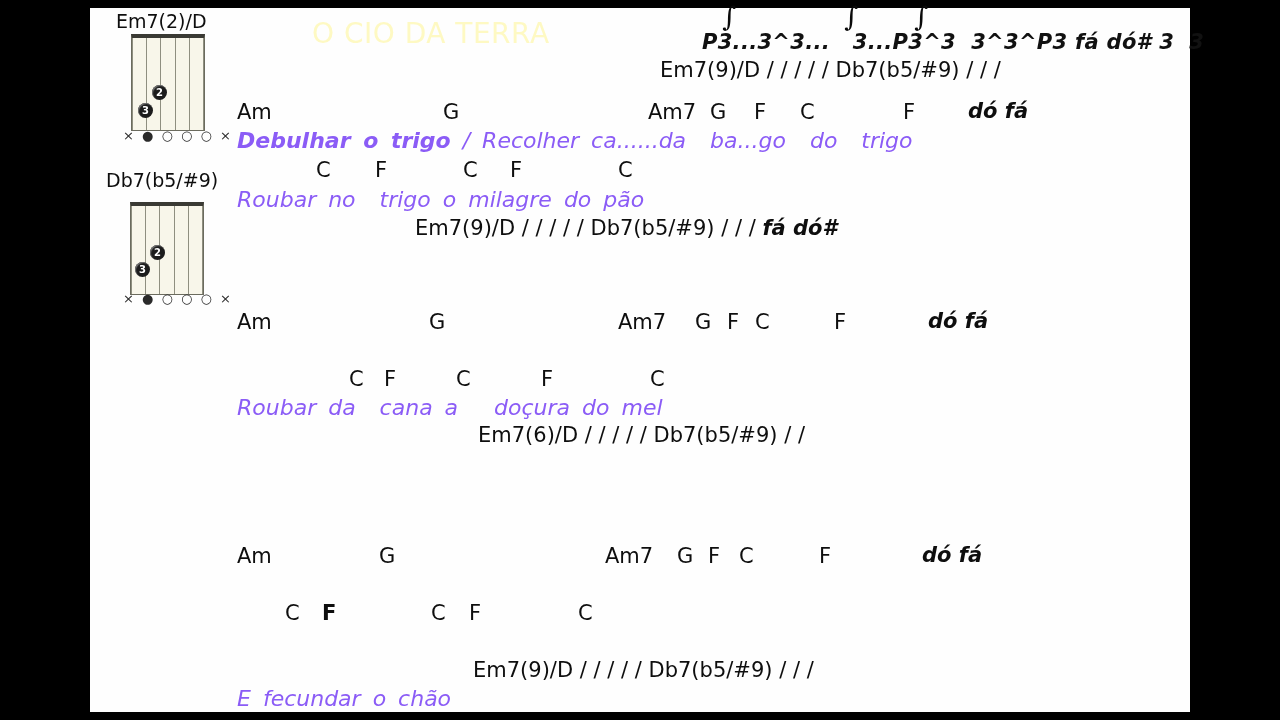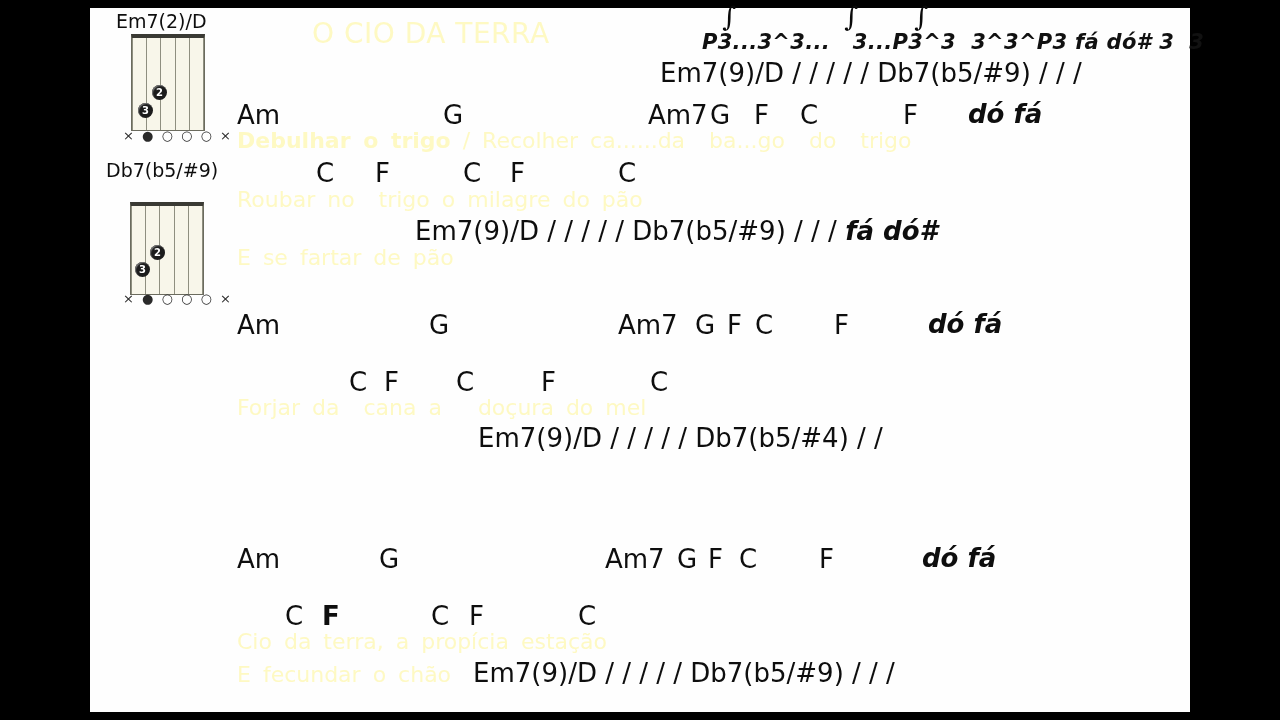--- a/index.html
+++ b/index.html
@@ -3,22 +3,22 @@
 <meta charset="utf-8">
 <style>
   html,body{margin:0;padding:0;}
   .stage{position:relative;width:1280px;height:720px;background:#000;overflow:hidden;
          font-family:"DejaVu Sans","Liberation Sans",sans-serif;color:#111;}
   .paper{position:absolute;left:90px;top:8px;width:1100px;height:704px;background:#fefefe;}
   .t{position:absolute;white-space:pre;line-height:1.12;}
   .title{font-size:28px;letter-spacing:0.5px;color:#fef9c3;}
   .integral{font-family:"DejaVu Serif","Liberation Serif",serif;font-style:italic;font-size:27px;color:#0a0a0a;}
   .notation{font-size:21px;font-weight:bold;font-style:italic;letter-spacing:0.3px;}
-  .chord{font-size:26px;color:#0e0e0e;}
-  .lyric{font-size:22px;word-spacing:5px;color:#fef9c3;}
+  .chord{font-size:21px;color:#0e0e0e;}
+  .lyric{font-size:22px;word-spacing:5px;color:#8b5cf6;font-style:italic;}
   .b{font-weight:bold;}
   .bi{font-weight:bold;font-style:italic;}
   .diag-label{font-size:19px;color:#0e0e0e;}
   .fretboard{position:absolute;background-color:#f8f6ea;border:1px solid #6b6b5e;border-top:4px solid #3a3a34;
     background-image:repeating-linear-gradient(to right,#8f8f80 0,#8f8f80 1px,transparent 1px,transparent 14.2px);}
   .dot{position:absolute;width:15px;height:15px;border-radius:50%;background:#1c1c1c;
        color:#fff;font-size:10px;line-height:15px;text-align:center;font-weight:bold;
        box-shadow:inset 1px 1px 1px #777;}
   .markers{font-size:13px;letter-spacing:2px;color:#2a2a2a;}
 </style>
@@ -35,21 +35,21 @@
   <div class="t notation" style="left:702px;top:31px">P3...3^3...   3...P3^3  3^3^P3 fá dó# 3  3</div>
   <div class="t chord" style="left:660px;top:59px">Em7(9)/D / / / / / Db7(b5/#9) / / /</div>
 
   <div class="t diag-label" style="left:116px;top:11px">Em7(2)/D</div>
   <div class="fretboard" style="left:131px;top:34px;width:72px;height:92px">
     <span class="dot" style="left:20px;top:47px">2</span>
     <span class="dot" style="left:6px;top:65px">3</span>
   </div>
   <div class="t markers" style="left:123px;top:129px">× ● ○ ○ ○ ×</div>
 
-  <div class="t diag-label" style="left:106px;top:160px">Db7(b5/#9)</div>
+  <div class="t diag-label" style="left:106px;top:170px">Db7(b5/#9)</div>
   <div class="fretboard" style="left:130px;top:202px;width:72px;height:88px">
     <span class="dot" style="left:19px;top:39px">2</span>
     <span class="dot" style="left:4px;top:56px">3</span>
   </div>
   <div class="t markers" style="left:123px;top:292px">× ● ○ ○ ○ ×</div>
 
   <div class="t chord" style="left:237px;top:101px">Am</div>
   <div class="t chord" style="left:443px;top:101px">G</div>
   <div class="t chord" style="left:648px;top:101px">Am7</div>
   <div class="t chord" style="left:710px;top:101px">G</div>
@@ -63,57 +63,55 @@
   <div class="t chord" style="left:316px;top:159px">C</div>
   <div class="t chord" style="left:375px;top:159px">F</div>
   <div class="t chord" style="left:463px;top:159px">C</div>
   <div class="t chord" style="left:510px;top:159px">F</div>
   <div class="t chord" style="left:618px;top:159px">C</div>
 
   <div class="t lyric" style="left:237px;top:188px">Roubar no  trigo o milagre do pão</div>
 
   <div class="t chord" style="left:415px;top:217px"><span>Em7(9)/D / / / / / Db7(b5/#9) / / / </span><span class="bi">fá dó#</span></div>
 
-  <div class="t lyric" style="left:237px;top:246px">E se fartar de pão</div>
 
   <div class="t chord" style="left:237px;top:311px">Am</div>
   <div class="t chord" style="left:429px;top:311px">G</div>
   <div class="t chord" style="left:618px;top:311px">Am7</div>
   <div class="t chord" style="left:695px;top:311px">G</div>
   <div class="t chord" style="left:727px;top:311px">F</div>
   <div class="t chord" style="left:755px;top:311px">C</div>
   <div class="t chord" style="left:834px;top:311px">F</div>
   <div class="t chord bi" style="left:928px;top:310px">dó fá</div>
 
 
   <div class="t chord" style="left:349px;top:368px">C</div>
   <div class="t chord" style="left:384px;top:368px">F</div>
   <div class="t chord" style="left:456px;top:368px">C</div>
   <div class="t chord" style="left:541px;top:368px">F</div>
   <div class="t chord" style="left:650px;top:368px">C</div>
 
-  <div class="t lyric" style="left:237px;top:396px">Forjar da  cana a   doçura do mel</div>
+  <div class="t lyric" style="left:237px;top:396px">Roubar da  cana a   doçura do mel</div>
 
-  <div class="t chord" style="left:478px;top:424px"><span>Em7(9)/D / / / / / Db7(b5/#4) / /</span><span class="bi"></span></div>
+  <div class="t chord" style="left:478px;top:424px"><span>Em7(6)/D / / / / / Db7(b5/#9) / /</span><span class="bi"></span></div>
 
 
   <div class="t chord" style="left:237px;top:545px">Am</div>
   <div class="t chord" style="left:379px;top:545px">G</div>
   <div class="t chord" style="left:605px;top:545px">Am7</div>
   <div class="t chord" style="left:677px;top:545px">G</div>
   <div class="t chord" style="left:708px;top:545px">F</div>
   <div class="t chord" style="left:739px;top:545px">C</div>
   <div class="t chord" style="left:819px;top:545px">F</div>
   <div class="t chord bi" style="left:922px;top:544px">dó fá</div>
 
 
   <div class="t chord" style="left:285px;top:602px">C</div>
   <div class="t chord b" style="left:322px;top:602px">F</div>
   <div class="t chord" style="left:431px;top:602px">C</div>
   <div class="t chord" style="left:469px;top:602px">F</div>
   <div class="t chord" style="left:578px;top:602px">C</div>
 
-  <div class="t lyric" style="left:237px;top:630px">Cio da terra, a propícia estação</div>
 
   <div class="t chord" style="left:473px;top:659px"><span>Em7(9)/D / / / / / Db7(b5/#9) / / /</span><span class="bi"></span></div>
 
-  <div class="t lyric" style="left:237px;top:663px">E fecundar o chão</div>
+  <div class="t lyric" style="left:237px;top:687px">E fecundar o chão</div>
 </div>
 
 </body></html>

